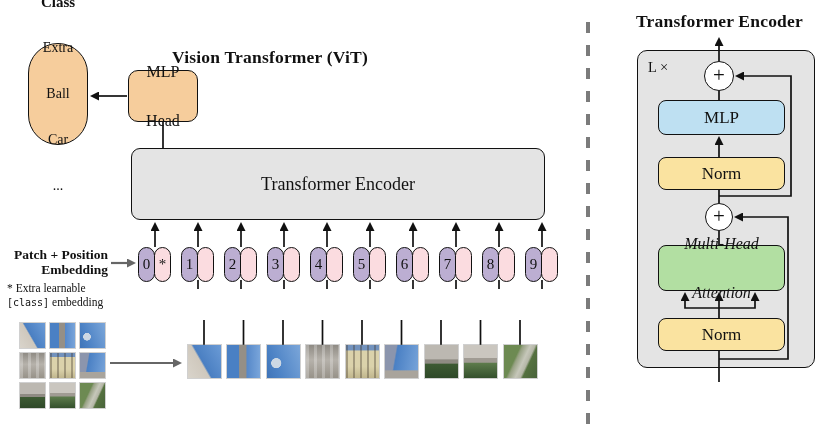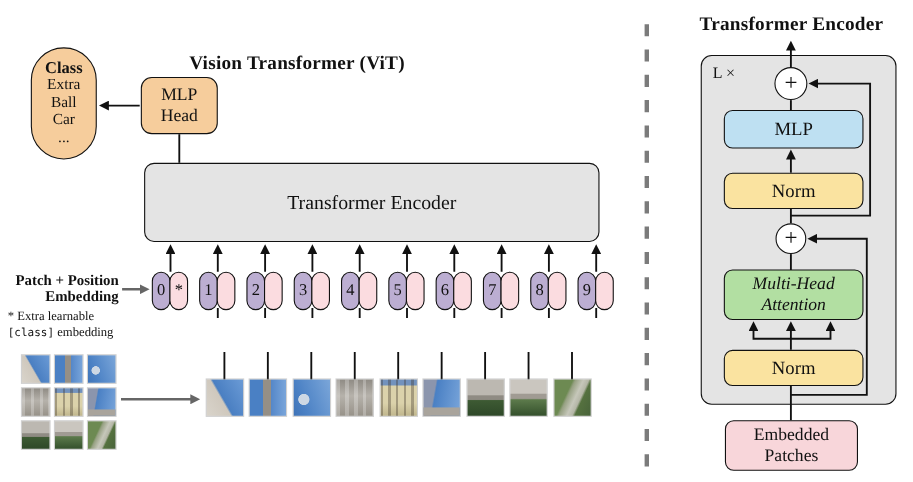--- a/index.html
+++ b/index.html
@@ -8,20 +8,21 @@
     font-family:"Liberation Serif",serif;color:#111;
   }
   svg.connectors{position:absolute;left:0;top:0;z-index:2;pointer-events:none;}
   .fig-title{
     position:absolute;z-index:3;text-align:center;font-weight:bold;font-size:17.5px;letter-spacing:.2px;
   }
   .box{
     position:absolute;z-index:3;box-sizing:border-box;border:1.6px solid #111;
     display:flex;flex-direction:column;align-items:center;justify-content:center;
     text-align:center;
+    gap:30px;
   }
   .class-pill{
     left:28px;top:43px;width:60px;height:102px;border-radius:30px;background:var(--orange);
     font-size:14px;line-height:16px;
   }
   .class-pill .hd{font-weight:bold;font-size:15px;}
   .mlp-head{left:128px;top:70px;width:70px;height:52px;border-radius:10px;background:var(--orange);font-size:16px;line-height:19px;}
   .encoder{left:131px;top:148px;width:414px;height:72px;border-radius:9px;background:var(--grey-box);font-size:18px;}
   .lp-box{left:190px;top:288px;width:356px;height:33px;border-radius:8px;background:var(--pink-lp);font-size:16.5px;}
   .token{position:absolute;top:247px;display:flex;z-index:3;}
@@ -236,18 +237,14 @@
   <div class="box r-norm1">
     <span>Norm</span>
   </div>
   <div class="box r-mha">
     <span>Multi-Head</span>
     <span>Attention</span>
   </div>
   <div class="box r-norm2">
     <span>Norm</span>
   </div>
-  <div class="box r-embed">
-    <span>Embedded</span>
-    <span>Patches</span>
-  </div>
 
 </div>
 
 </body></html>

